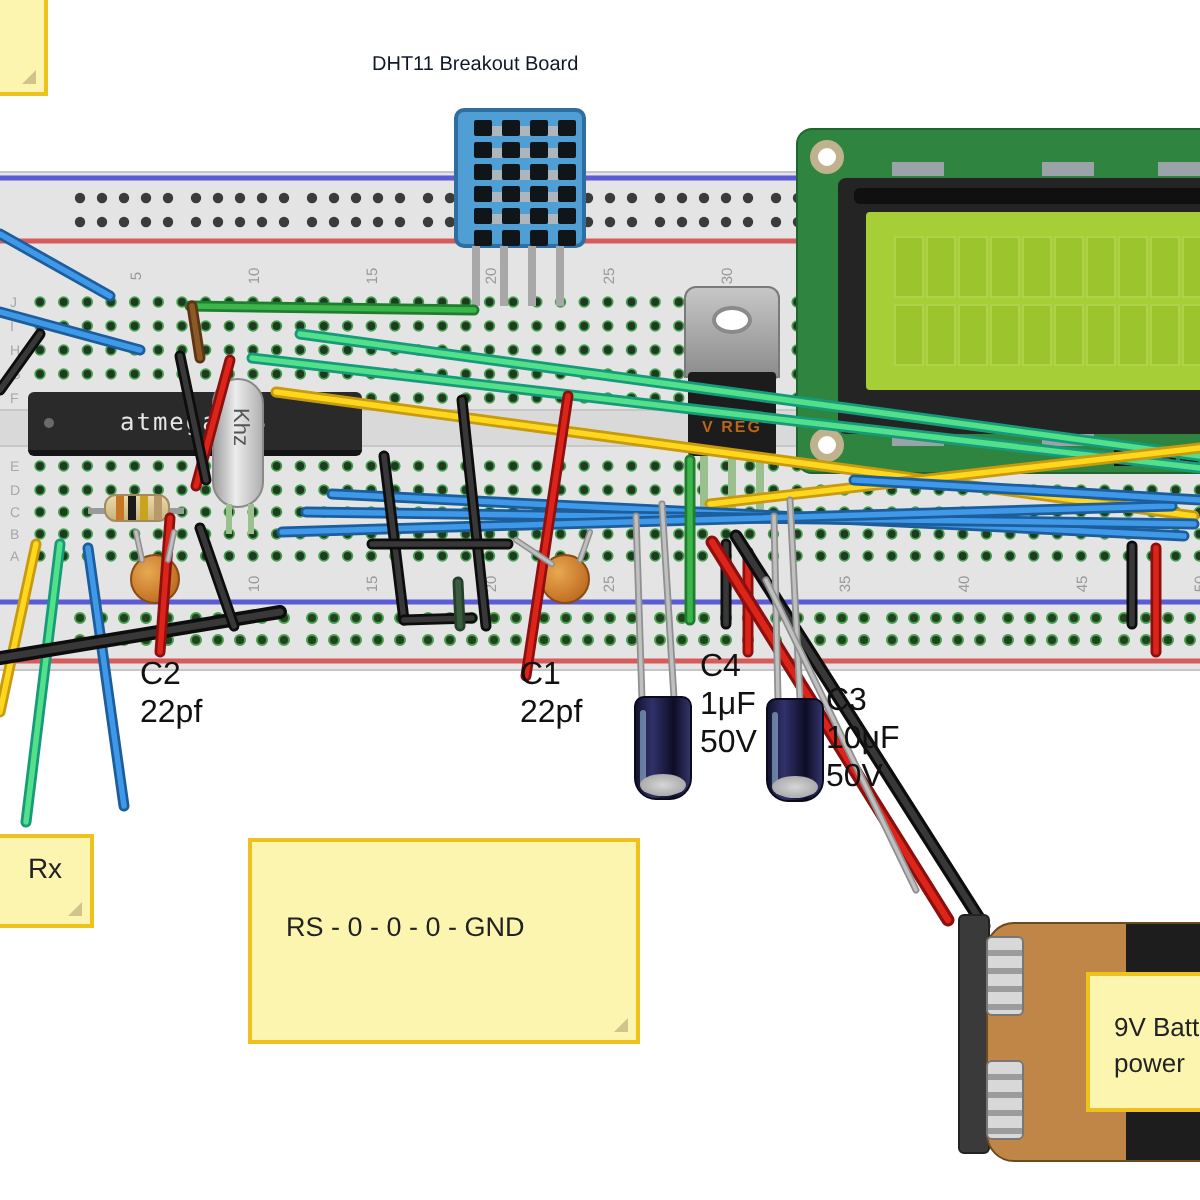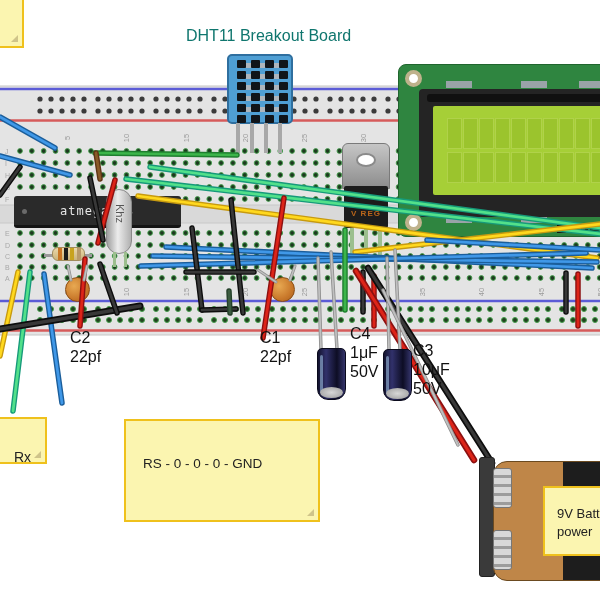--- a/index.html
+++ b/index.html
@@ -4,27 +4,27 @@
 <style>
   html,body{margin:0;padding:0;background:#fff;}
   #stage{position:relative;width:600px;height:600px;overflow:hidden;background:#ffffff;
          font-family:"Liberation Sans",sans-serif;}
   #board-svg,#wire-svg{position:absolute;left:0;top:0;width:600px;height:600px;}
   #wire-svg{pointer-events:none;}
   
   .note{position:absolute;background:#fbf5b0;border:2px solid #efc11c;color:#222;box-sizing:border-box;}
   .note:after{content:"";position:absolute;right:4px;bottom:4px;width:0;height:0;
       border-left:7px solid transparent;border-bottom:7px solid #cfc489;}
-  .note-small-label{display:block;text-align:center;font-size:14px;margin-top:30px;}
+  .note-small-label{display:block;text-align:center;font-size:14px;margin-top:7px;}
   .pin-note{font-size:13.5px;line-height:18px;padding:17px 0 0 17px;}
   .pin-note .gap{margin-top:17px;}
   .batt-note{font-size:13px;line-height:18px;padding:17px 0 0 12px;}
   
   .clabel{position:absolute;font-size:16px;line-height:19px;color:#111;white-space:pre;}
-  .dht-title{position:absolute;left:186px;top:27px;font-size:16px;color:#0f766e;}
+  .dht-title{position:absolute;left:186px;top:27px;font-size:10px;color:#0f172a;}
   
   .chip{position:absolute;left:14px;top:196px;width:167px;height:32px;background:#2a2a2a;
         border-radius:3px;border-bottom:3px solid #141414;box-sizing:border-box;}
   .chip .dot{position:absolute;left:8px;top:13px;width:5px;height:5px;border-radius:50%;background:#6a6a6a;}
   .chip .txt{position:absolute;left:46px;top:8px;color:#e6e6e6;font-family:"DejaVu Sans Mono",monospace;
         font-size:12px;letter-spacing:1px;}
   
   .crystal{position:absolute;left:106px;top:189px;width:26px;height:65px;border-radius:13px;
         background:linear-gradient(90deg,#9e9e9e,#ececec 45%,#b0b0b0);border:1px solid #8a8a8a;box-sizing:border-box;}
   .crystal .txt{position:absolute;left:7px;top:14px;writing-mode:vertical-rl;font-size:11px;color:#555;}

